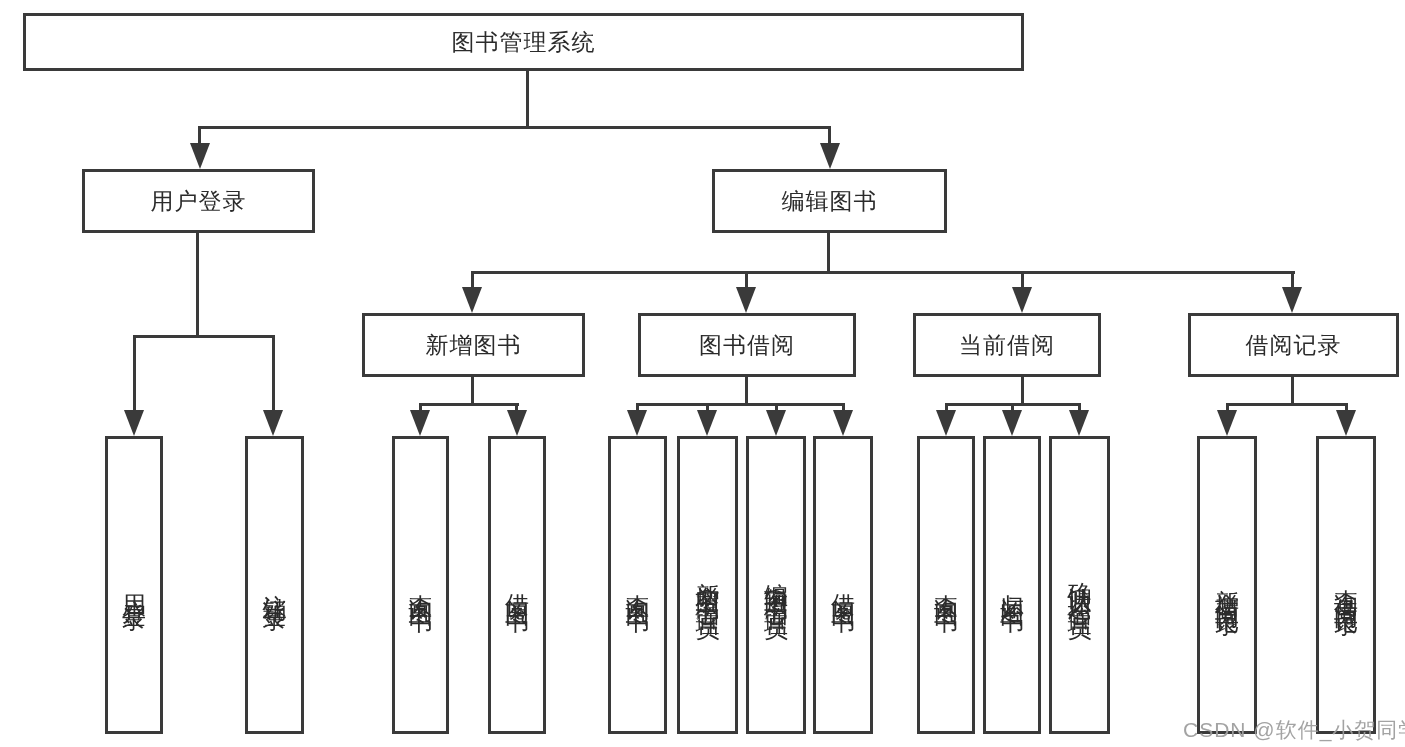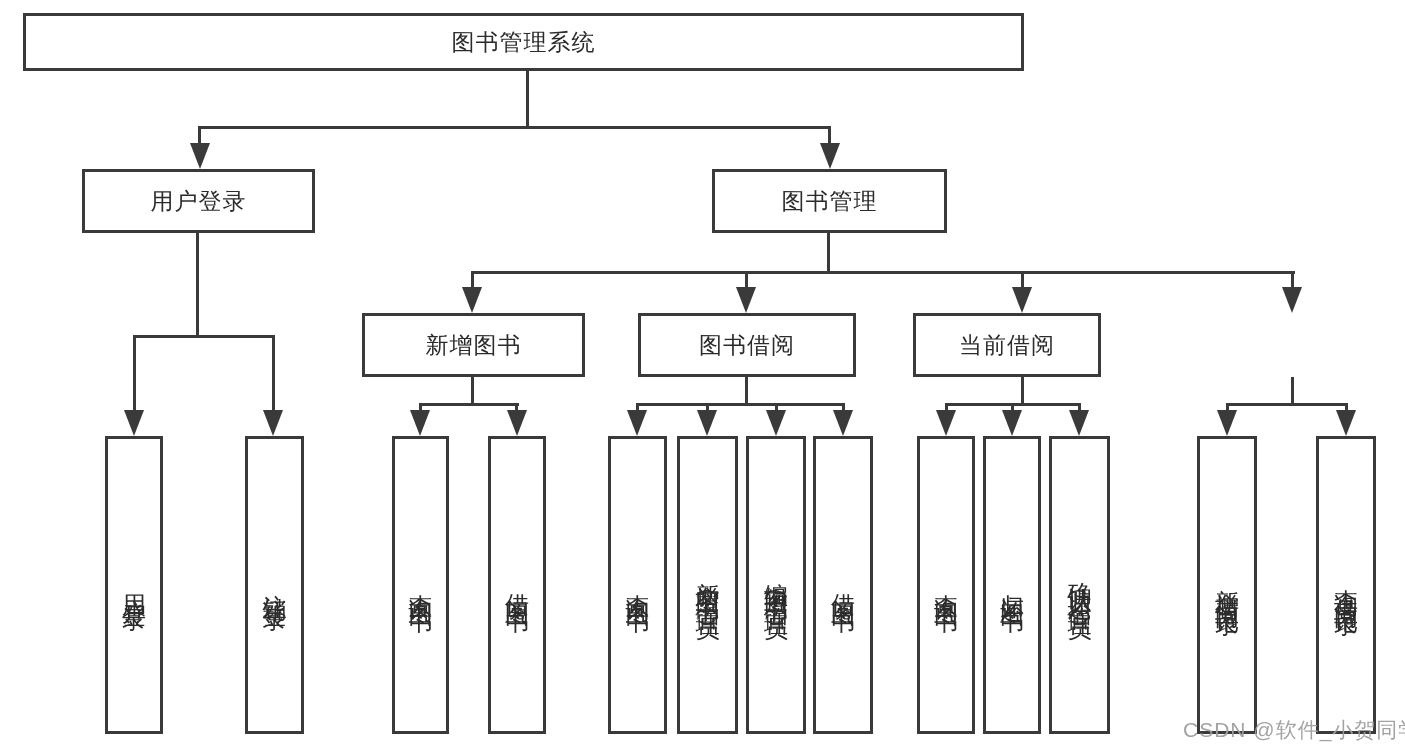--- a/index.html
+++ b/index.html
@@ -43,21 +43,21 @@
   <div class="ln" style="left:198px;top:126px;width:633px;height:3px;"></div>
   <div class="ln" style="left:198px;top:126px;width:3px;height:22px;"></div>
   <div class="ln" style="left:828px;top:126px;width:3px;height:22px;"></div>
   <div class="arrow" style="left:190px;top:143px;"></div>
   <div class="arrow" style="left:820px;top:143px;"></div>
 
   <div class="box hbox" style="left:82px;top:169px;width:233px;height:64px;">
     <span>用户登录</span>
   </div>
   <div class="box hbox" style="left:712px;top:169px;width:235px;height:64px;">
-    <span>图书管理</span>
+    <span>编辑图书</span>
   </div>
 
   <div class="ln" style="left:196px;top:233px;width:3px;height:105px;"></div>
   <div class="ln" style="left:133px;top:335px;width:142px;height:3px;"></div>
   <div class="ln" style="left:133px;top:335px;width:3px;height:80px;"></div>
   <div class="ln" style="left:272px;top:335px;width:3px;height:80px;"></div>
   <div class="arrow" style="left:124px;top:410px;"></div>
   <div class="arrow" style="left:263px;top:410px;"></div>
 
   <div class="ln" style="left:827px;top:233px;width:3px;height:41px;"></div>
@@ -72,20 +72,23 @@
   <div class="arrow" style="left:1282px;top:287px;"></div>
 
   <div class="box hbox" style="left:362px;top:313px;width:223px;height:64px;">
     <span>新增图书</span>
   </div>
   <div class="box hbox" style="left:638px;top:313px;width:218px;height:64px;">
     <span>图书借阅</span>
   </div>
   <div class="box hbox" style="left:913px;top:313px;width:188px;height:64px;">
     <span>当前借阅</span>
+  </div>
+  <div class="box hbox" style="left:1188px;top:313px;width:211px;height:64px;">
+    <span>借阅记录</span>
   </div>
 
   <div class="ln" style="left:471px;top:377px;width:3px;height:29px;"></div>
   <div class="ln" style="left:419px;top:403px;width:100px;height:3px;"></div>
   <div class="ln" style="left:419px;top:403px;width:3px;height:12px;"></div>
   <div class="ln" style="left:515px;top:403px;width:3px;height:12px;"></div>
   <div class="arrow" style="left:410px;top:410px;"></div>
   <div class="arrow" style="left:507px;top:410px;"></div>
 
   <div class="ln" style="left:745px;top:377px;width:3px;height:29px;"></div>

